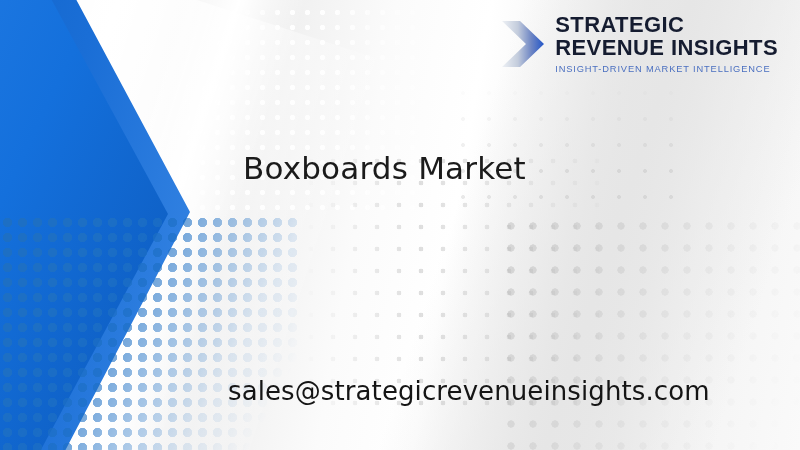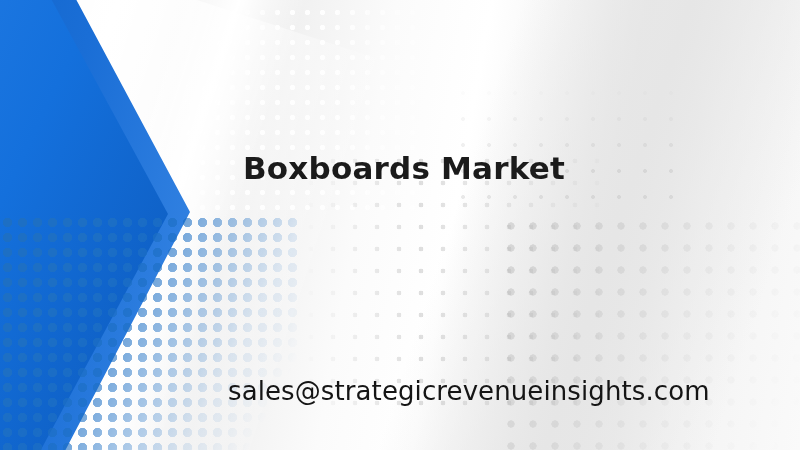--- a/index.html
+++ b/index.html
@@ -151,21 +151,21 @@
     width: 230px;
     height: 450px;
   }
 
   
   .title {
     position: absolute;
     left: 243px;
     top: 150px;
     font-size: 31px;
-    font-weight: 700;
+    font-weight: 400;
     color: #1b1b1b;
     letter-spacing: 0.2px;
     font-family: "DejaVu Sans", sans-serif;
     white-space: nowrap;
   }
 
   .email {
     position: absolute;
     left: 228px;
     top: 376px;
@@ -249,14 +249,32 @@
     <path d="M -60,-40 L 55,-40 L 190,212 L 55,470 L -60,470 L 75,212 Z" fill="url(#gchevBack)"></path>
 
     <path d="M -60,-40 L 30,-40 L 168,214 L 30,470 L -60,470 Z" fill="url(#gchevFront)"></path>
   </svg>
 
   <div class="dots dots-blue"></div>
 
   <div class="title">Boxboards Market</div>
   <div class="email">sales@strategicrevenueinsights.com</div>
 
+  <div class="logo">
+    <svg class="logo-mark" viewBox="0 0 46 52">
+      <defs>
+        <linearGradient id="glogo" x1="0" y1="0" x2="1" y2="0">
+          <stop offset="0%" stop-color="#eef1f5"></stop>
+          <stop offset="38%" stop-color="#c3ccdc"></stop>
+          <stop offset="70%" stop-color="#6e86c4"></stop>
+          <stop offset="100%" stop-color="#2356c8"></stop>
+        </linearGradient>
+      </defs>
+      <path d="M 2,3 L 20,3 L 44,26 L 20,49 L 2,49 L 26,26 Z" fill="url(#glogo)"></path>
+    </svg>
+    <div class="logo-text">
+      <div class="logo-line1">STRATEGIC</div>
+      <div class="logo-line2">REVENUE INSIGHTS</div>
+      <div class="logo-tag">INSIGHT-DRIVEN MARKET INTELLIGENCE</div>
+    </div>
+  </div>
 
 </div>
 
 </body></html>

